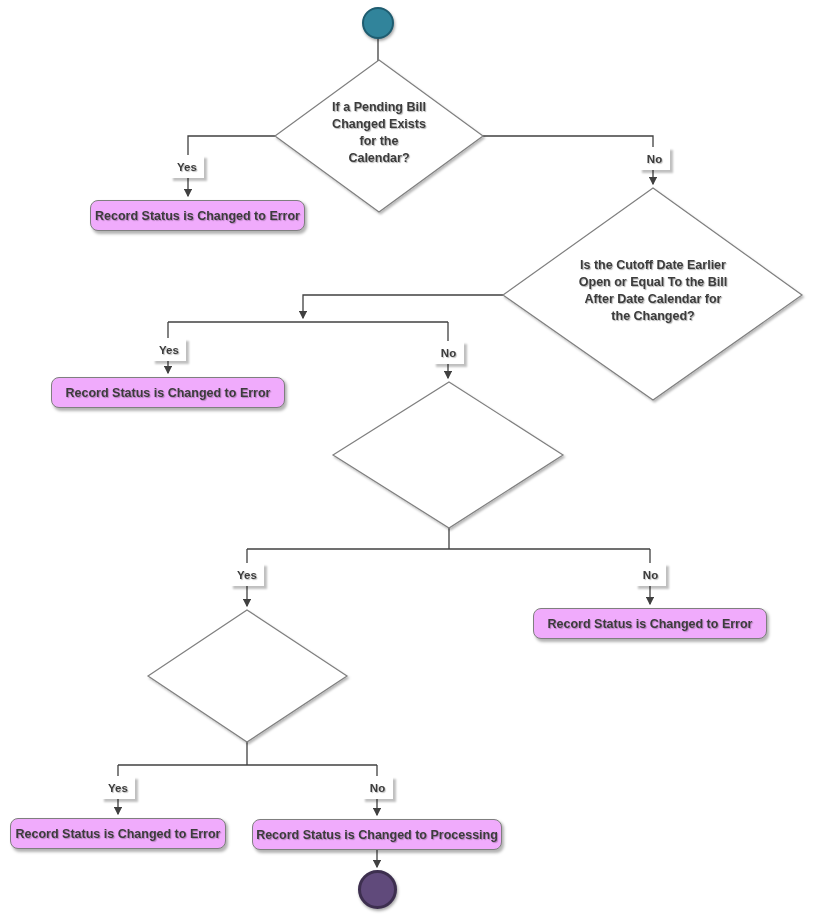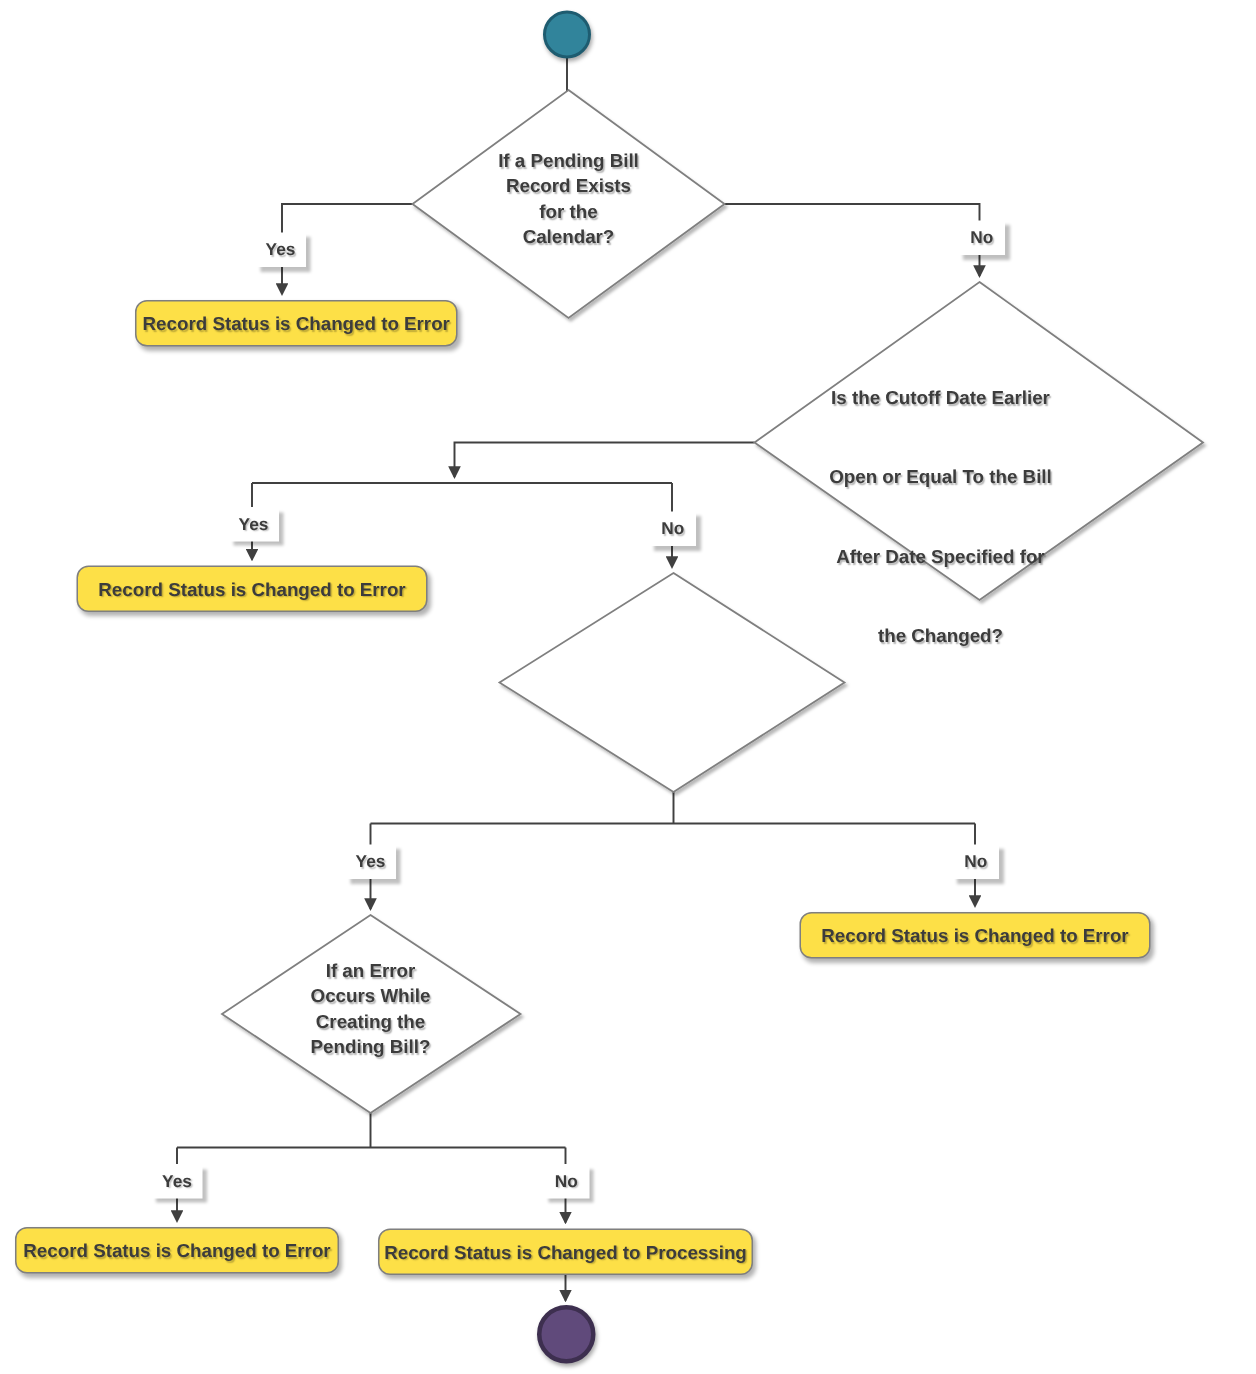--- a/index.html
+++ b/index.html
@@ -10,21 +10,21 @@
   svg.connectors { position:absolute; left:0; top:0; }
 
   .diamond-text {
     position:absolute; display:flex; flex-direction:column; align-items:center;
     justify-content:flex-start; text-align:center; font-size:12.5px; line-height:17px;
     color:#3c3c3c; font-weight:600; text-shadow:1px 1.4px 1px rgba(0,0,0,0.30);
     pointer-events:none;
   }
   .process-box {
     position:absolute; display:flex; align-items:center; justify-content:center;
-    background:#fde047; border:1.4px solid #7f7f7f; border-radius:8px;
+    background:#f0abfc; border:1.4px solid #7f7f7f; border-radius:8px;
     box-shadow:2px 2.5px 3px rgba(0,0,0,0.30);
     font-size:12.5px; font-weight:600; color:#3c3c3c;
     text-shadow:1px 1.2px 1px rgba(0,0,0,0.25); box-sizing:border-box;
   }
   .branch-label {
     position:absolute; display:flex; align-items:center; justify-content:center;
     background:#ffffff; box-shadow:3px 3px 2px rgba(0,0,0,0.25);
     font-size:11.5px; font-weight:600; color:#3c3c3c;
     text-shadow:1px 1px 1px rgba(0,0,0,0.25); box-sizing:border-box;
   }
@@ -77,35 +77,29 @@
       <polygon filter="url(#ds)" points="449,382 563,455 449,528 333,455"></polygon>
       <polygon filter="url(#ds)" points="247,610 347,676 247,742 148,676"></polygon>
     </g>
   </svg>
 
   <div class="terminal start"></div>
   <div class="terminal end"></div>
 
   <div class="diamond-text" style="left:289px; top:99px; width:180px; height:74px;">
     <div>If a Pending Bill</div>
-    <div>Record Exists</div>
+    <div>Changed Exists</div>
     <div>for the</div>
     <div>Calendar?</div>
   </div>
-  <div class="diamond-text" style="left:517px; top:257px; width:220px; height:74px;gap:36px;">
+  <div class="diamond-text" style="left:543px; top:257px; width:220px; height:74px;">
     <div>Is the Cutoff Date Earlier</div>
     <div>Open or Equal To the Bill</div>
-    <div>After Date Specified for</div>
+    <div>After Date Calendar for</div>
     <div>the Changed?</div>
-  </div>
-  <div class="diamond-text" style="left:167px; top:639px; width:160px; height:74px;">
-    <div>If an Error</div>
-    <div>Occurs While</div>
-    <div>Creating the</div>
-    <div>Pending Bill?</div>
   </div>
 
   <div class="process-box" style="left:90px;  top:200px; width:215px; height:31px;">Record Status is Changed to Error</div>
   <div class="process-box" style="left:51px;  top:377px; width:234px; height:31px;">Record Status is Changed to Error</div>
   <div class="process-box" style="left:533px; top:608px; width:234px; height:31px;">Record Status is Changed to Error</div>
   <div class="process-box" style="left:10px;  top:818px; width:216px; height:31px;">Record Status is Changed to Error</div>
   <div class="process-box" style="left:252px; top:819px; width:250px; height:31px;">Record Status is Changed to Processing</div>
 
   <div class="branch-label" style="left:170px; top:155px; width:34px; height:23px;">Yes</div>
   <div class="branch-label" style="left:639px; top:147px; width:31px; height:23px;">No</div>

